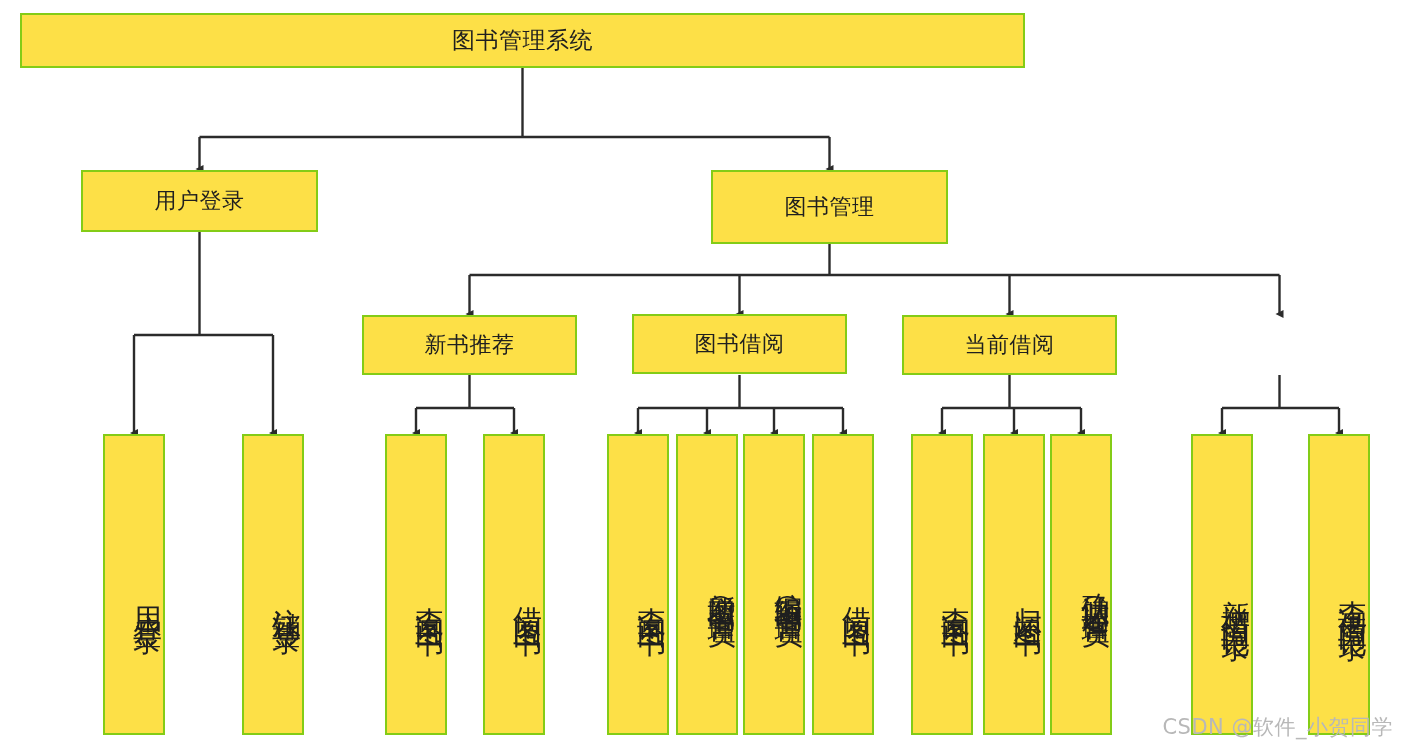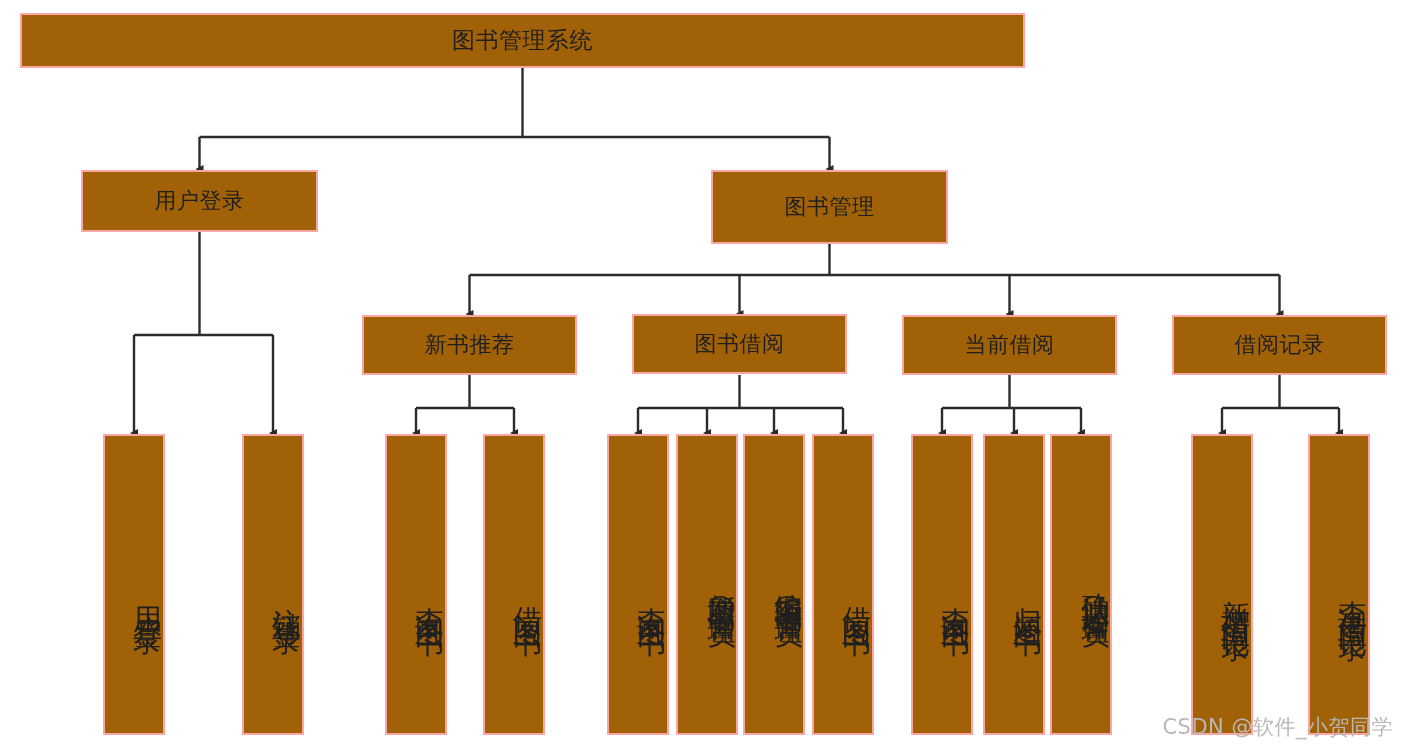--- a/index.html
+++ b/index.html
@@ -22,22 +22,22 @@
     position: absolute;
     left: 0;
     top: 0;
     width: 1405px;
     height: 747px;
     pointer-events: none;
   }
   .node {
     position: absolute;
     box-sizing: border-box;
-    border: 2px solid #fca5a5;
-    background: #a16207;
+    border: 2px solid #84cc16;
+    background: #fde047;
     display: flex;
     align-items: center;
     justify-content: center;
     color: #1f1f1f;
     line-height: 1.05;
   }
   
   .node.horiz {
     font-size: 22px;
     letter-spacing: 0.5px;
@@ -123,21 +123,20 @@
   </svg>
 
   <div class="node horiz root" style="left: 20px; top: 13px; width: 1005px; height: 55px;">图书管理系统</div>
 
   <div class="node horiz" style="left: 81px; top: 170px; width: 237px; height: 62px;">用户登录</div>
   <div class="node horiz" style="left: 711px; top: 170px; width: 237px; height: 74px;">图书管理</div>
 
   <div class="node horiz" style="left: 362px; top: 315px; width: 215px; height: 60px;">新书推荐</div>
   <div class="node horiz" style="left: 632px; top: 314px; width: 215px; height: 60px;">图书借阅</div>
   <div class="node horiz" style="left: 902px; top: 315px; width: 215px; height: 60px;">当前借阅</div>
-  <div class="node horiz" style="left: 1172px; top: 315px; width: 215px; height: 60px;">借阅记录</div>
 
   <div class="node vert" style="left: 103px; top: 434px; width: 62px; height: 301px;">用户登录</div>
   <div class="node vert" style="left: 242px; top: 434px; width: 62px; height: 301px;">注销登录</div>
   <div class="node vert" style="left: 385px; top: 434px; width: 62px; height: 301px;">查询图书</div>
   <div class="node vert" style="left: 483px; top: 434px; width: 62px; height: 301px;">借阅图书</div>
   <div class="node vert" style="left: 607px; top: 434px; width: 62px; height: 301px;">查询图书</div>
   <div class="node vert tall" style="left: 676px; top: 434px; width: 62px; height: 301px;">新增图书（管理员）</div>
   <div class="node vert tall" style="left: 743px; top: 434px; width: 62px; height: 301px;">编辑图书（管理员）</div>
   <div class="node vert" style="left: 812px; top: 434px; width: 62px; height: 301px;">借阅图书</div>
   <div class="node vert" style="left: 911px; top: 434px; width: 62px; height: 301px;">查询图书</div>

